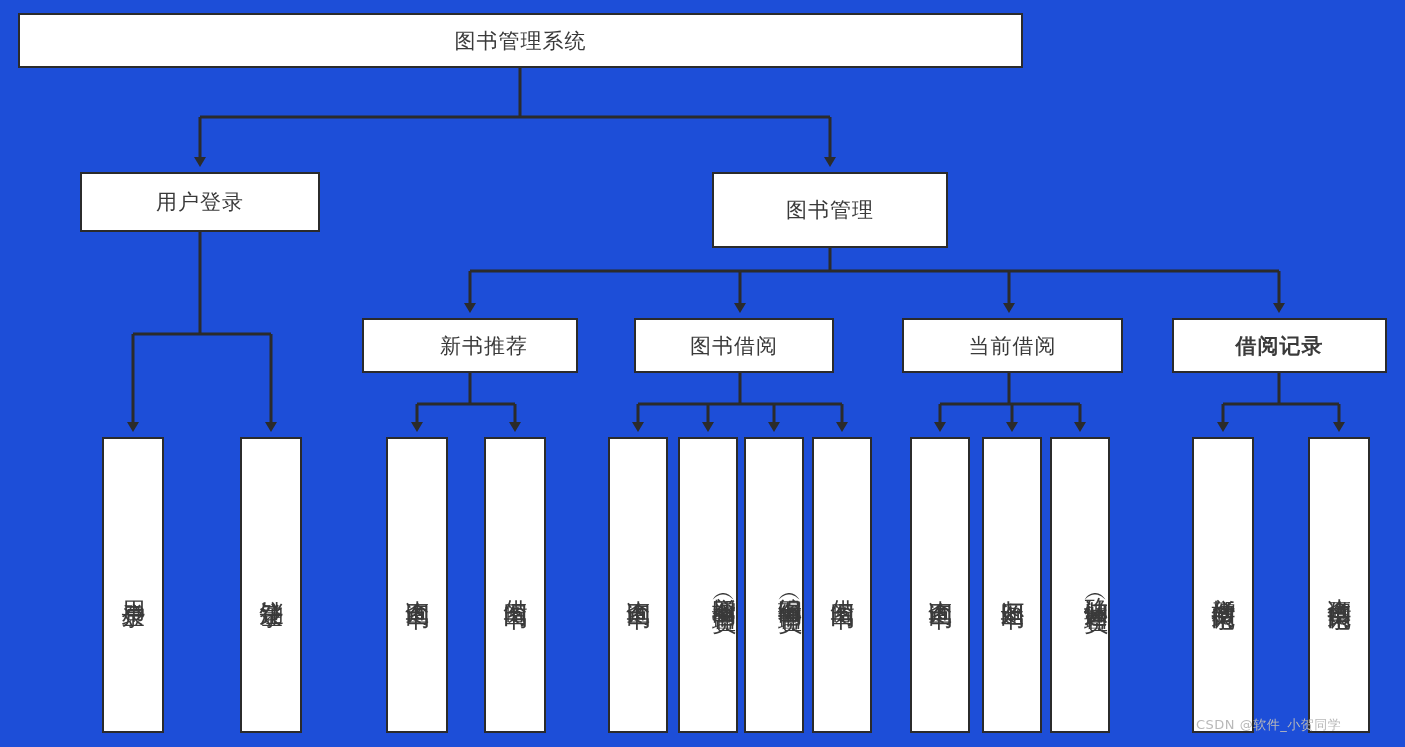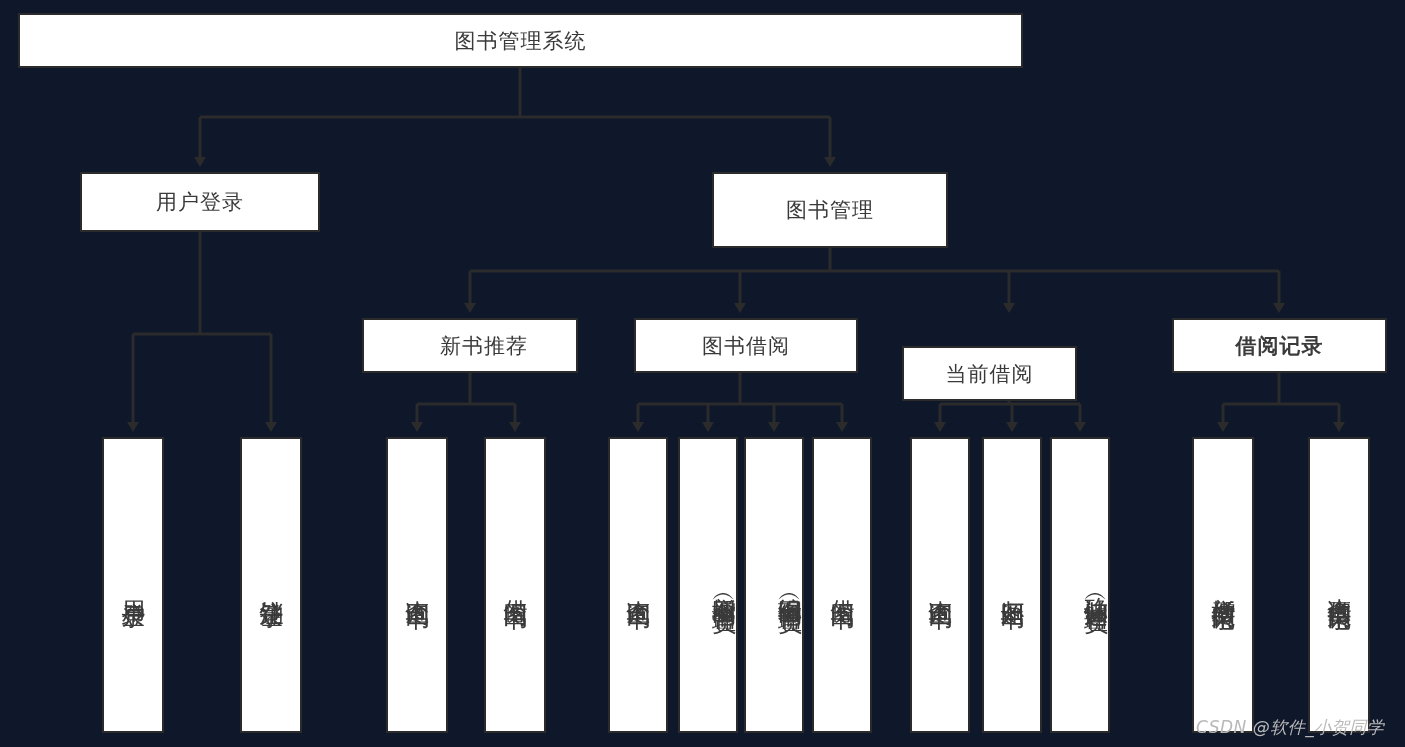--- a/index.html
+++ b/index.html
@@ -8,21 +8,21 @@
     padding: 0;
     background: #ffffff;
   }
   body {
     font-family: "DejaVu Sans", "Liberation Sans", sans-serif;
   }
   #canvas {
     position: relative;
     width: 1405px;
     height: 747px;
-    background: #0f172a;
+    background: #1d4ed8;
     overflow: hidden;
   }
   #diagram-svg {
     position: absolute;
     left: 0;
     top: 0;
     width: 1405px;
     height: 747px;
   }
   .node-box {
@@ -49,24 +49,23 @@
     white-space: nowrap;
     text-align: center;
   }
   .node-v.top-aligned {
     align-items: flex-start;
     padding-top: 4px;
   }
   .watermark {
     position: absolute;
     color: #b9b9b9;
-    font-size: 17px;
+    font-size: 13px;
     white-space: nowrap;
     letter-spacing: 0.5px;
-    font-style: italic;
   }
 </style>
 </head>
 <body>
 
 <div id="canvas">
 
   <svg id="diagram-svg" viewBox="0 0 1405 747" xmlns="http://www.w3.org/2000/svg">
     <defs>
       <marker id="arrow" markerWidth="10" markerHeight="12" refX="1" refY="6" orient="auto" markerUnits="userSpaceOnUse">
@@ -124,24 +123,24 @@
       </div>
       <div class="node-box node-h" style="left: 80px; top: 172px; width: 240px; height: 60px;">
         <span>用户登录</span>
       </div>
       <div class="node-box node-h" style="left: 712px; top: 172px; width: 236px; height: 76px;">
         <span>图书管理</span>
       </div>
       <div class="node-box node-h" style="left: 362px; top: 318px; width: 216px; height: 55px; padding-left: 28px;">
         <span>新书推荐</span>
       </div>
-      <div class="node-box node-h" style="left: 634px; top: 318px; width: 224px; height: 55px;">
+      <div class="node-box node-h" style="left: 634px; top: 318px; width: 200px; height: 55px;">
         <span>图书借阅</span>
       </div>
-      <div class="node-box node-h" style="left: 902px; top: 318px; width: 175px; height: 55px; margin-top: 28px;">
+      <div class="node-box node-h" style="left: 902px; top: 318px; width: 221px; height: 55px;">
         <span>当前借阅</span>
       </div>
       <div class="node-box node-h" style="left: 1172px; top: 318px; width: 215px; height: 55px; font-weight: bold;">
         <span>借阅记录</span>
       </div>
       <div class="node-box node-v" style="left: 102px; top: 437px; width: 62px; height: 296px;">
         <span>用户登录</span>
       </div>
       <div class="node-box node-v" style="left: 240px; top: 437px; width: 62px; height: 296px;">
         <span>注销登录</span>

